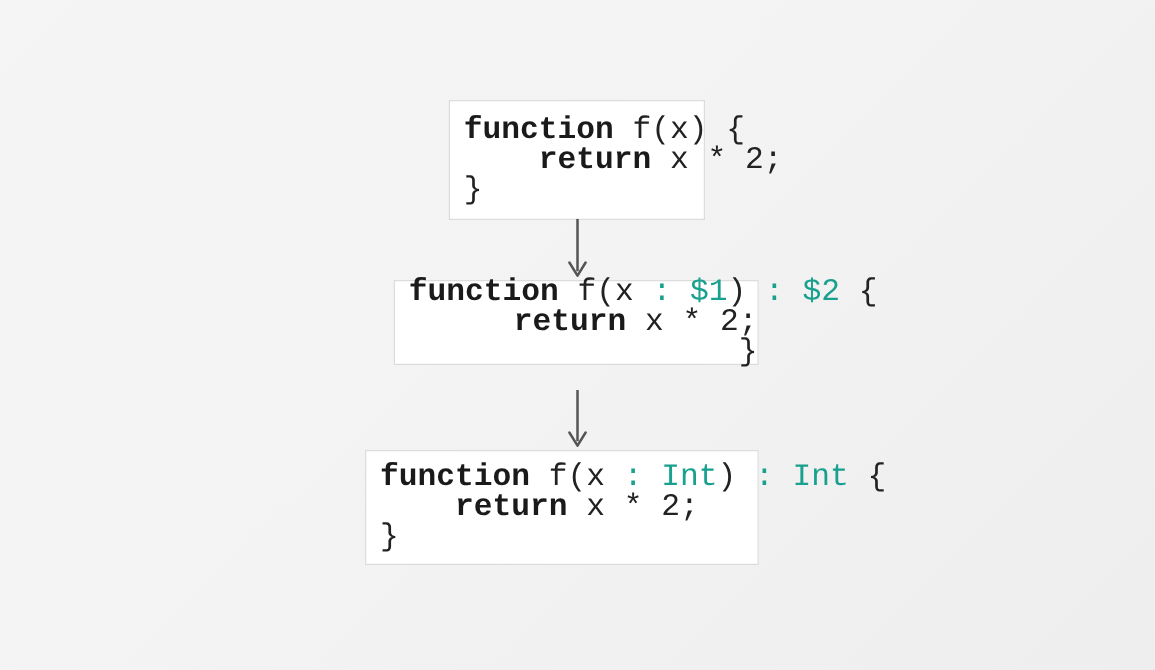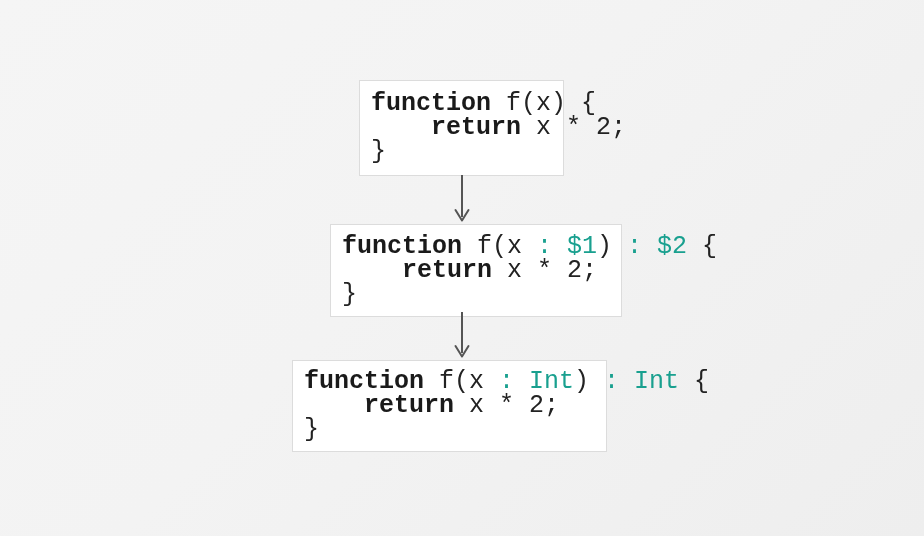--- a/index.html
+++ b/index.html
@@ -50,25 +50,26 @@
 
   
   #box-untyped {
     left: 359px;
     top: 80px;
     width: 205px;
     height: 96px;
     padding: 10px 0 10px 11px;
   }
   #box-typevars {
-    left: 330px;
+    left: 315px;
     top: 224px;
     width: 292px;
-    height: 93px;
+    height: 68px;
     padding: 8px 0 8px 11px;
+    text-align: right;
   }
   #box-resolved {
     left: 292px;
     top: 360px;
     width: 315px;
     height: 92px;
     padding: 8px 0 8px 11px;
   }
 
   

